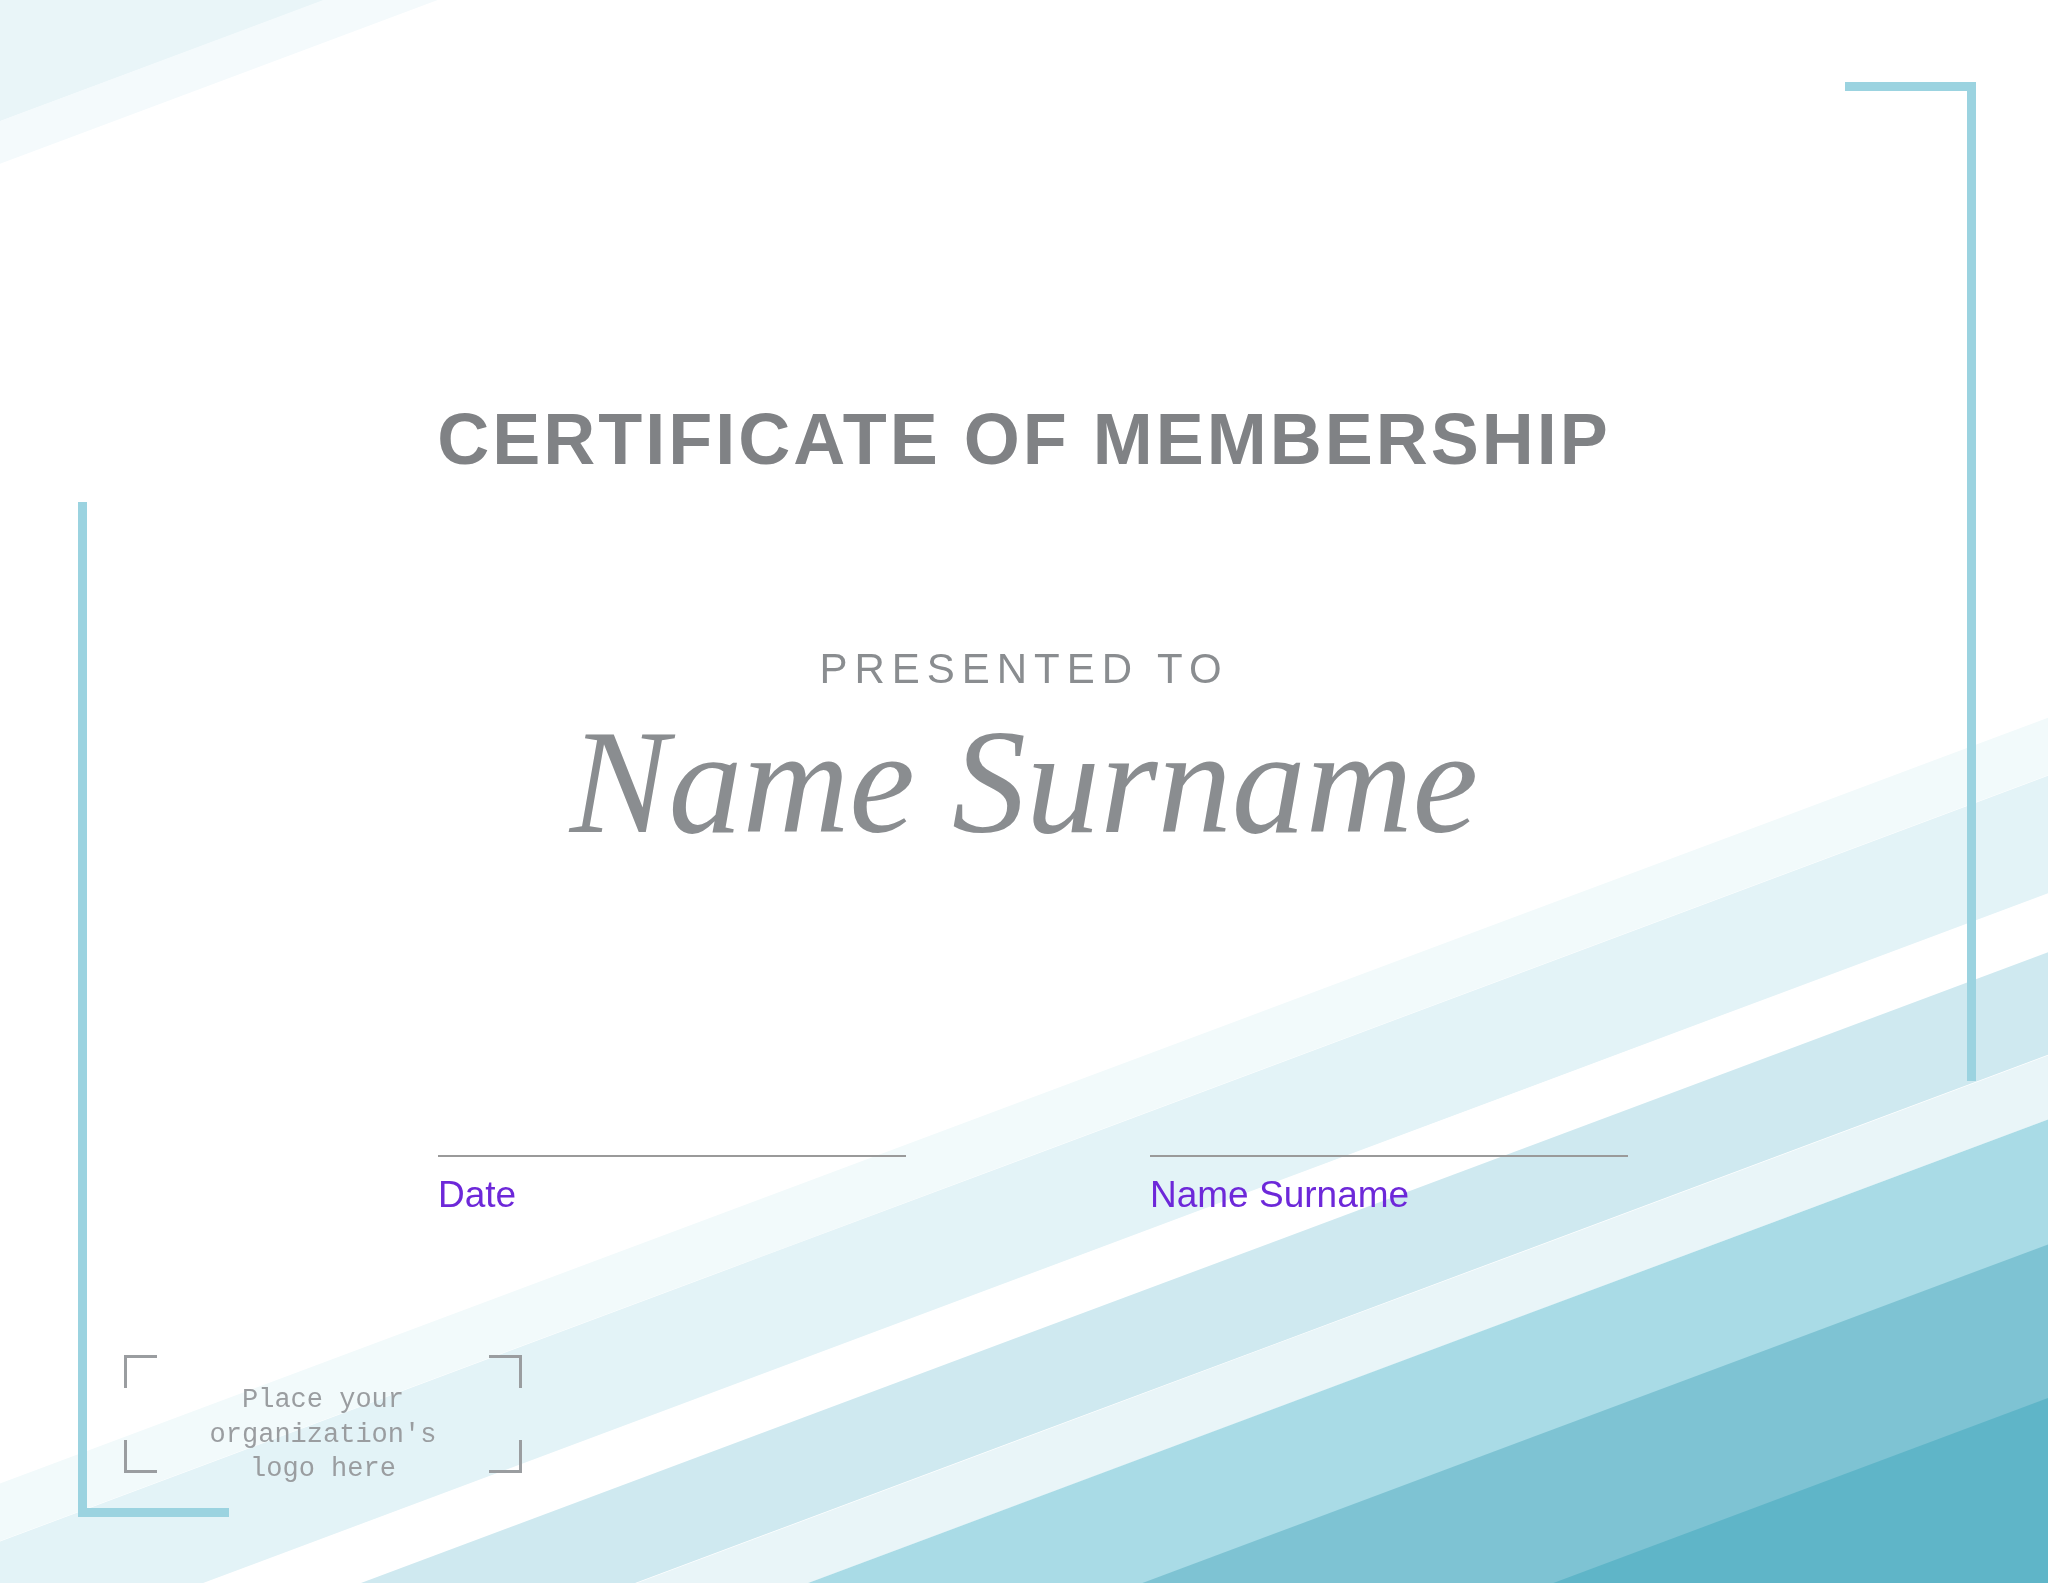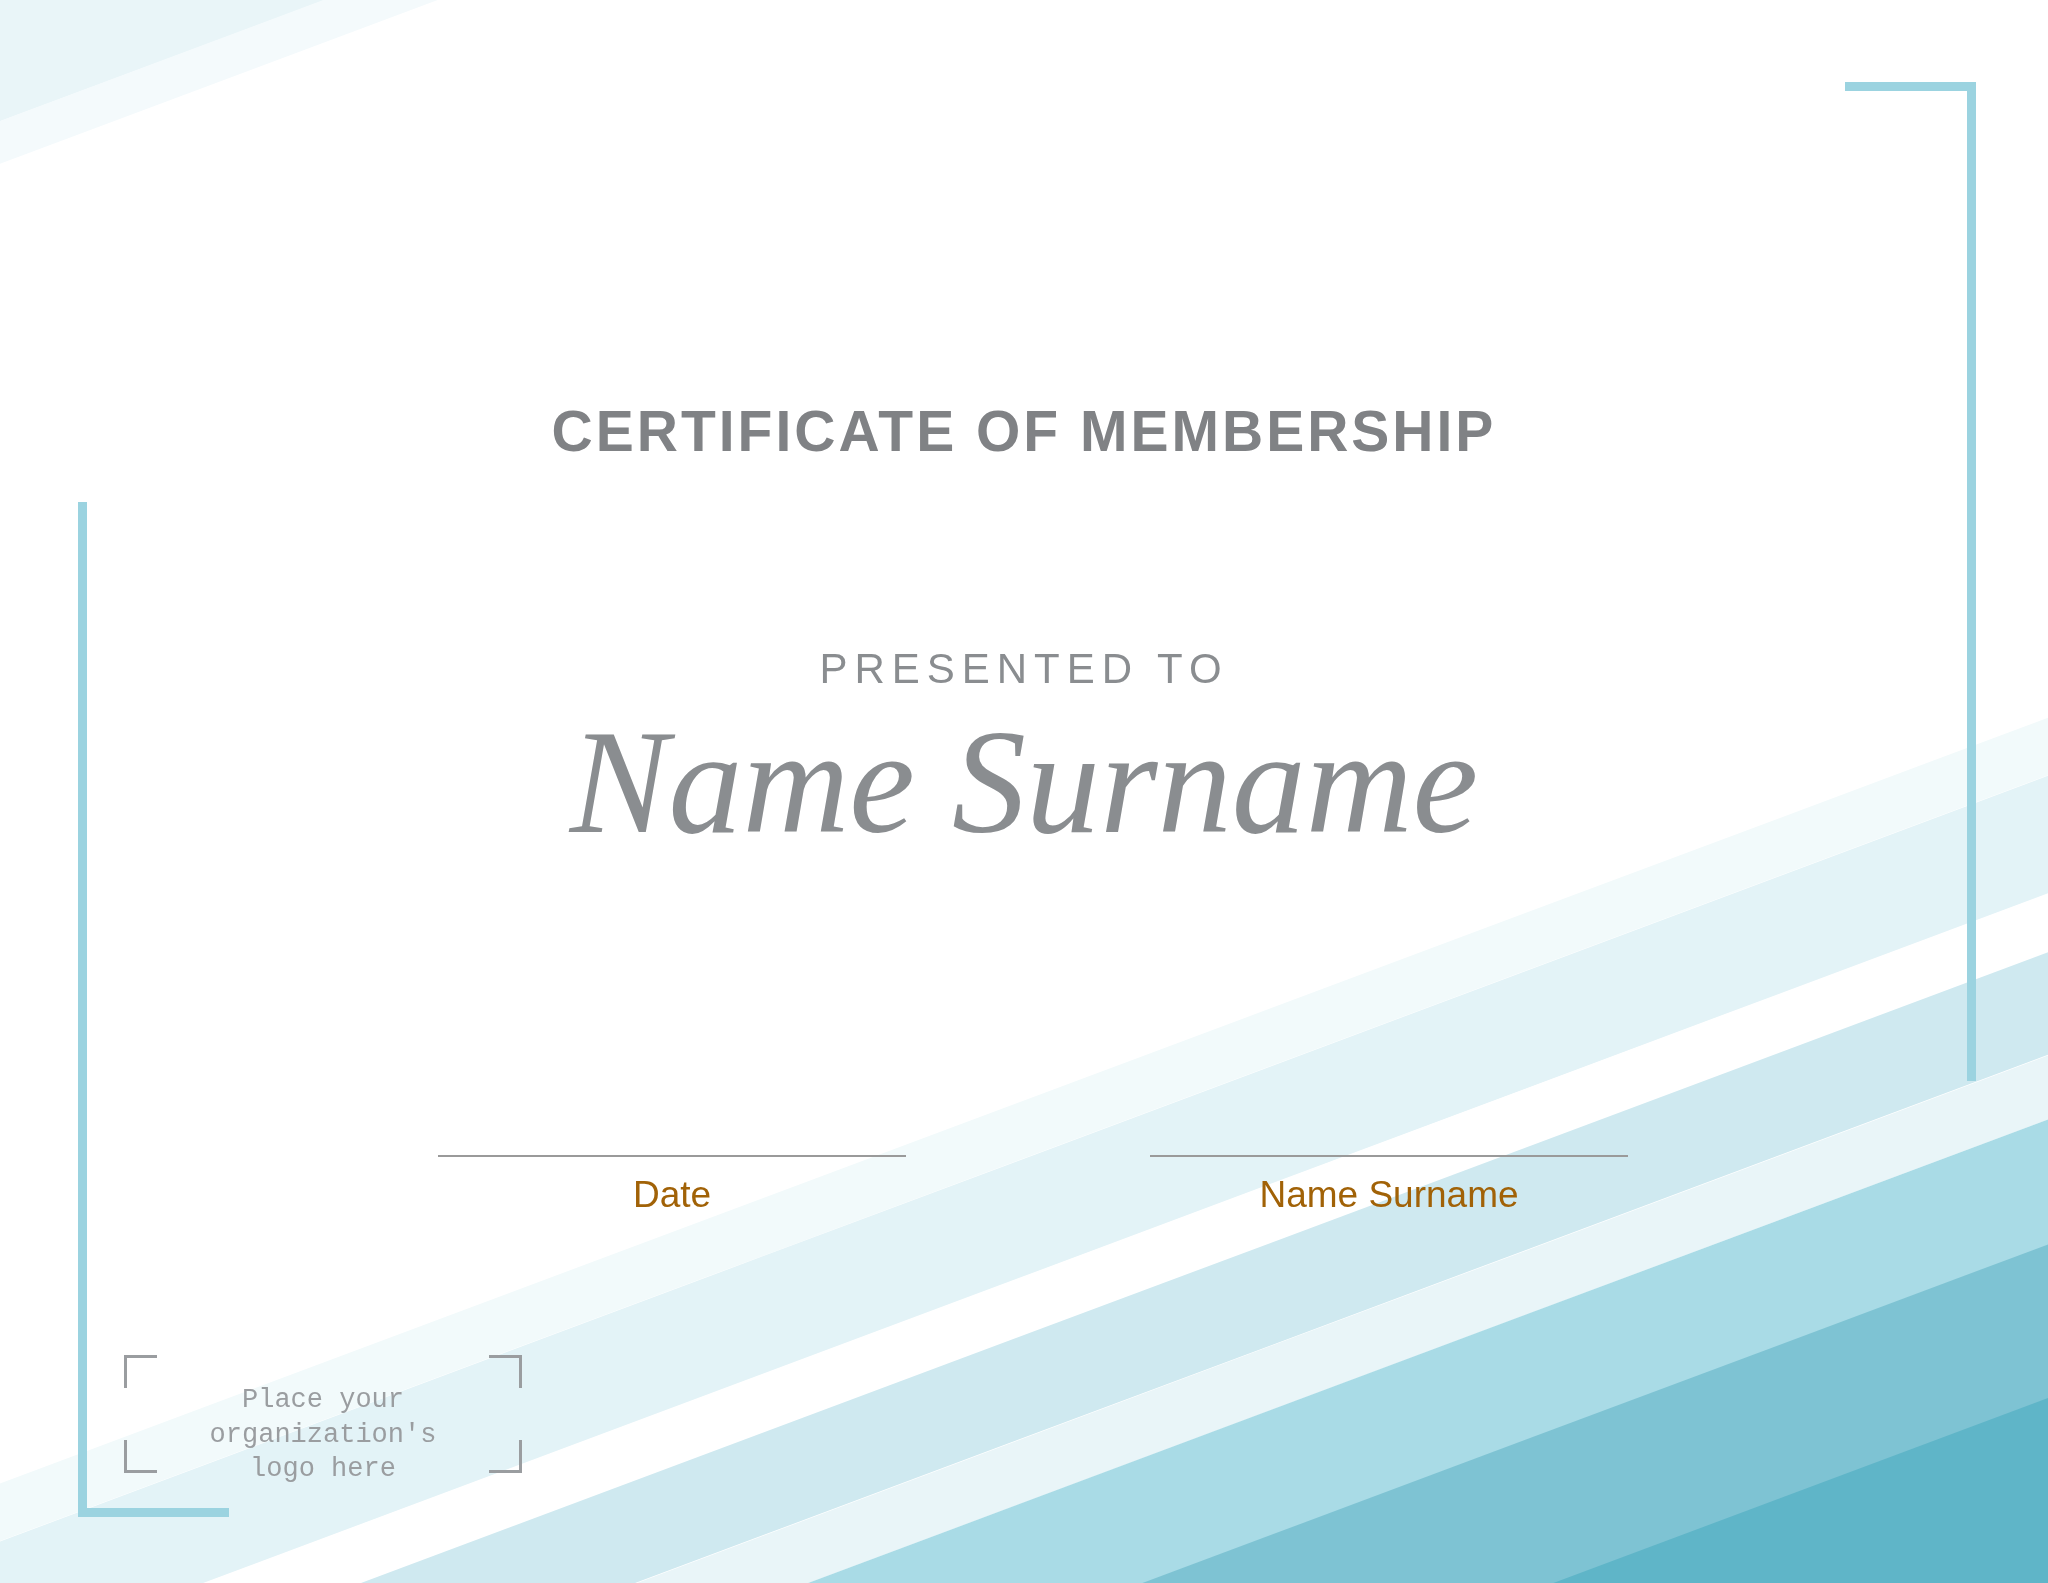--- a/index.html
+++ b/index.html
@@ -80,21 +80,21 @@
     top: 0;
     width: 2048px;
     height: 1583px;
   }
   .title {
     position: absolute;
     top: 398px;
     left: 0;
     width: 2048px;
     text-align: center;
-    font-size: 57px;
+    font-size: 72px;
     font-weight: bold;
     letter-spacing: 3px;
     color: #808285;
     white-space: nowrap;
   }
   .presented {
     position: absolute;
     top: 645px;
     left: 0;
     width: 2048px;
@@ -130,23 +130,22 @@
     position: absolute;
   }
   .sig-line {
     width: 100%;
     height: 0;
     border-top: 2px solid #9a9a9a;
   }
   .sig-label {
     margin-top: 14px;
     font-size: 37px;
-    color: #a16207;
+    color: #6d28d9;
     line-height: 1.28;
-    text-align: center;
   }
   .sig-date { left: 438px; top: 1155px; width: 468px; }
   .sig-name { left: 1150px; top: 1155px; width: 478px; }
 
   
   .logo-box {
     position: absolute;
     left: 124px;
     top: 1355px;
     width: 398px;

